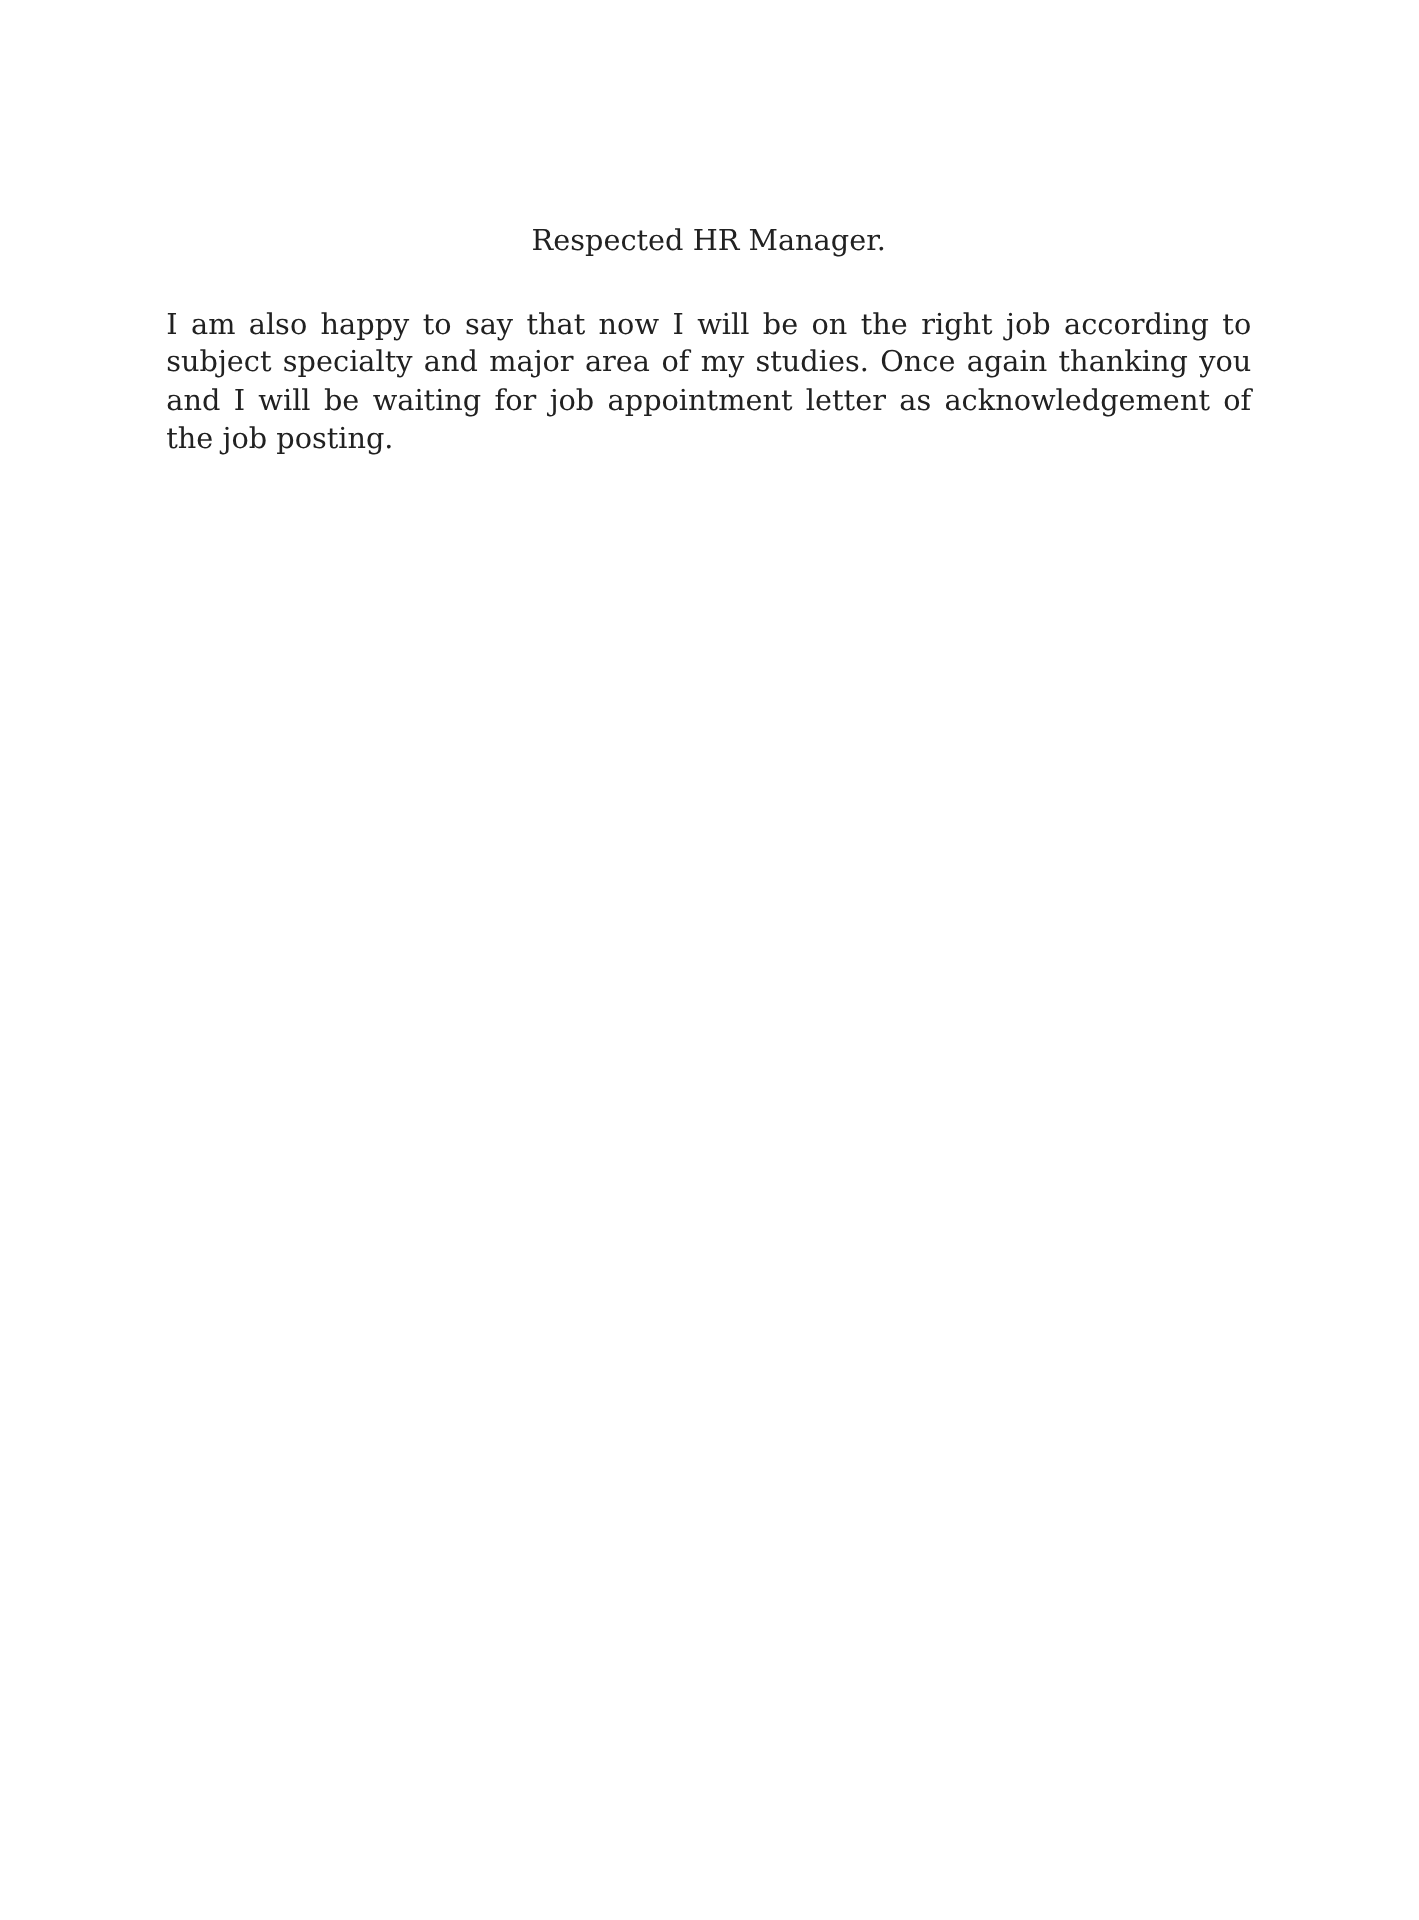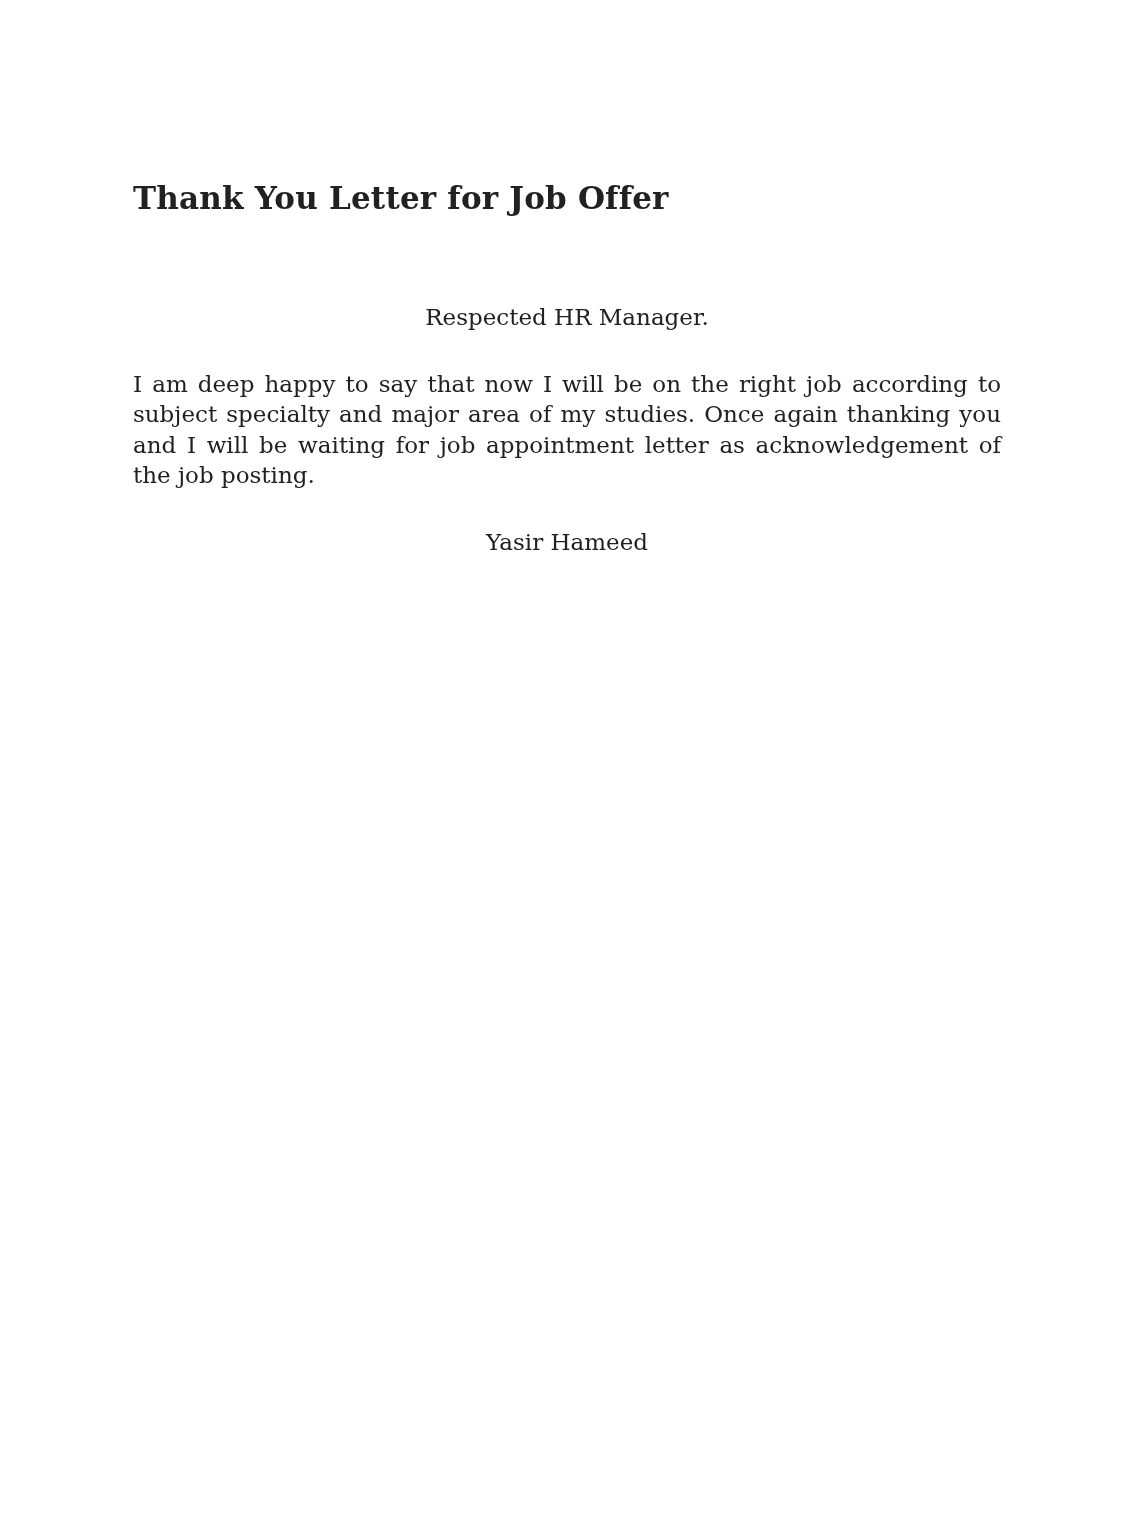--- a/index.html
+++ b/index.html
@@ -39,24 +39,22 @@
   .para.single {
     text-align: center;
   }
 </style>
 </head>
 <body>
 
 <div class="page">
   <div class="content">
 
-    <h1 class="doc-title">Thank You Letter for Job Offer</h1>
 
     <p class="para single">Respected HR Manager.</p>
 
 
-    <p class="para">I am deep happy to say that now I will be on the right job according to subject specialty and major area of my studies. Once again thanking you and I will be waiting for job appointment letter as acknowledgement of the job posting.</p>
+    <p class="para">I am also happy to say that now I will be on the right job according to subject specialty and major area of my studies. Once again thanking you and I will be waiting for job appointment letter as acknowledgement of the job posting.</p>
 
 
-    <p class="para single">Yasir Hameed</p>
 
   </div>
 </div>
 
 </body></html>

